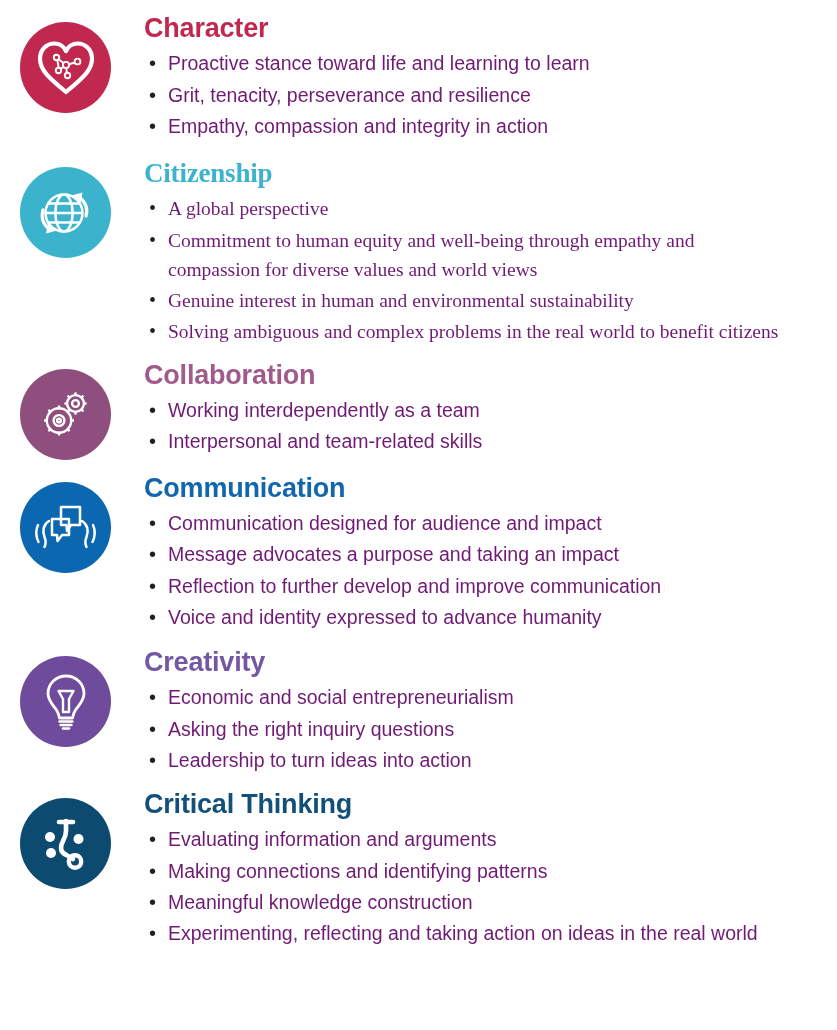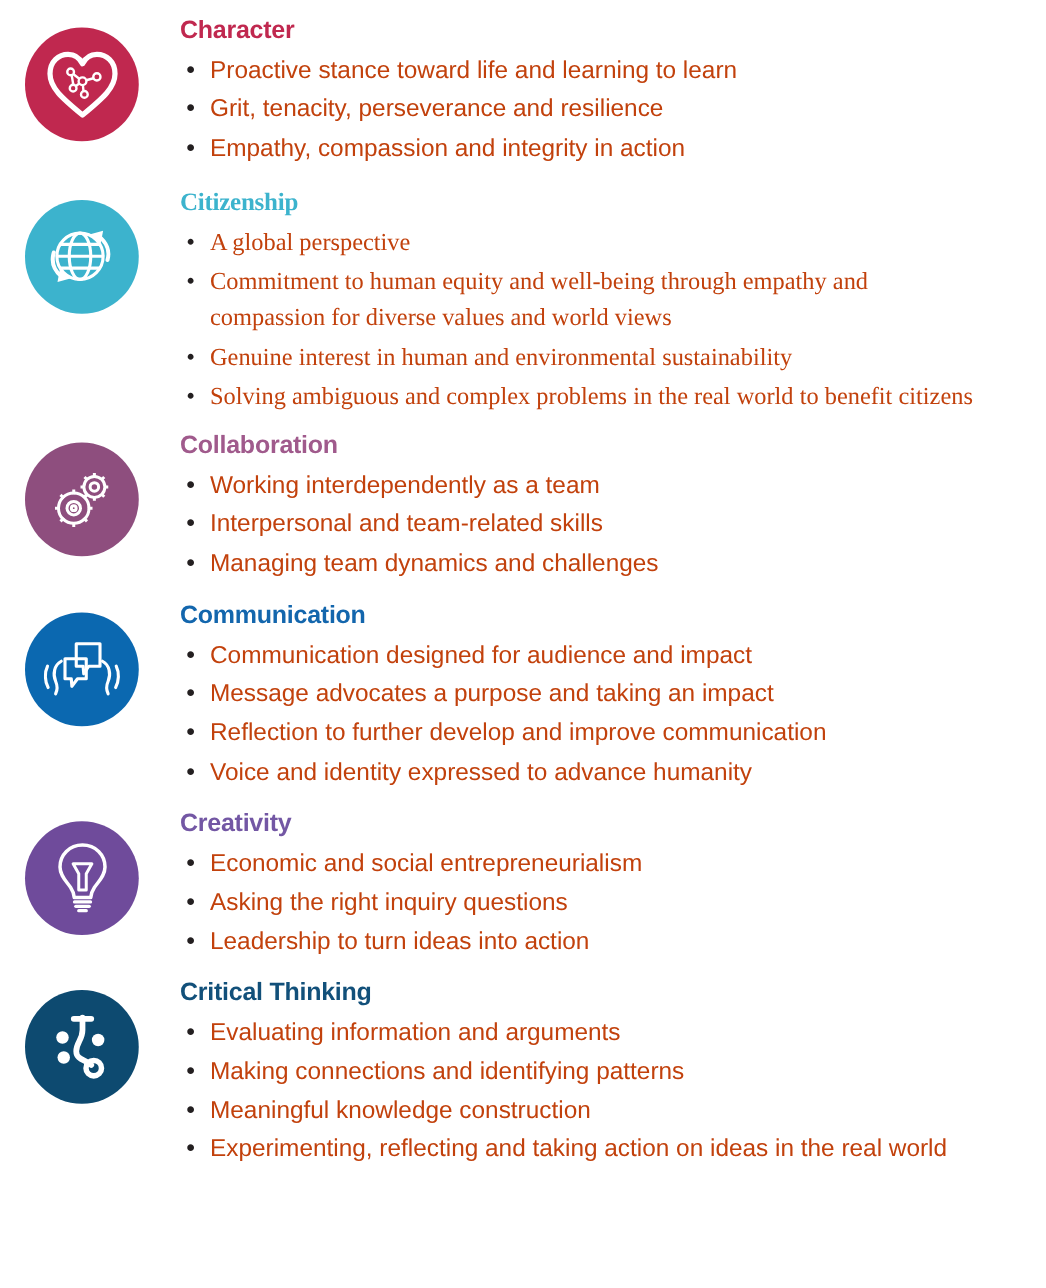--- a/index.html
+++ b/index.html
@@ -43,36 +43,36 @@
   }
   .icon-circle svg {
     display: block;
   }
   .text-col {
     flex: 1 1 auto;
     padding-left: 28px;
     padding-top: 0px;
   }
   .comp-title {
-    font-size: 20px;
+    font-size: 27px;
     font-weight: bold;
     line-height: 1.05;
     margin: 0 0 7px 0;
     letter-spacing: -0.2px;
   }
   ul.bullets {
     list-style: none;
     margin: 0;
     padding: 0;
   }
   ul.bullets li {
     position: relative;
     font-size: 19.5px;
     line-height: 1.5;
-    color: #c2410c;
+    color: #701a75;
     padding-left: 24px;
     margin-bottom: 2px;
   }
   ul.bullets li::before {
     content: "\2022";
     position: absolute;
     left: 5px;
     top: -1px;
     font-size: 20px;
     color: #231f20;
@@ -186,21 +186,20 @@
             </g>
           </g>
         </svg>
       </div>
     </div>
     <div class="text-col">
       <h2 class="comp-title" style="color: rgb(160, 90, 140);">Collaboration</h2>
       <ul class="bullets">
         <li>Working interdependently as a team</li>
         <li>Interpersonal and team-related skills</li>
-        <li>Managing team dynamics and challenges</li>
       </ul>
     </div>
   </div>
 
   <div class="competency sec-3">
     <div class="icon-col">
       <div class="icon-circle" style="background:#0b68b0">
         <svg width="62" height="56" viewBox="0 0 62 56" fill="none" aria-hidden="true">
           <g stroke="#ffffff" stroke-width="2.5" fill="none" stroke-linejoin="round">
             <path d="M26 8 H 45 V 26 H 36 L 32 32 L 31.5 26 H 26 Z"></path>

